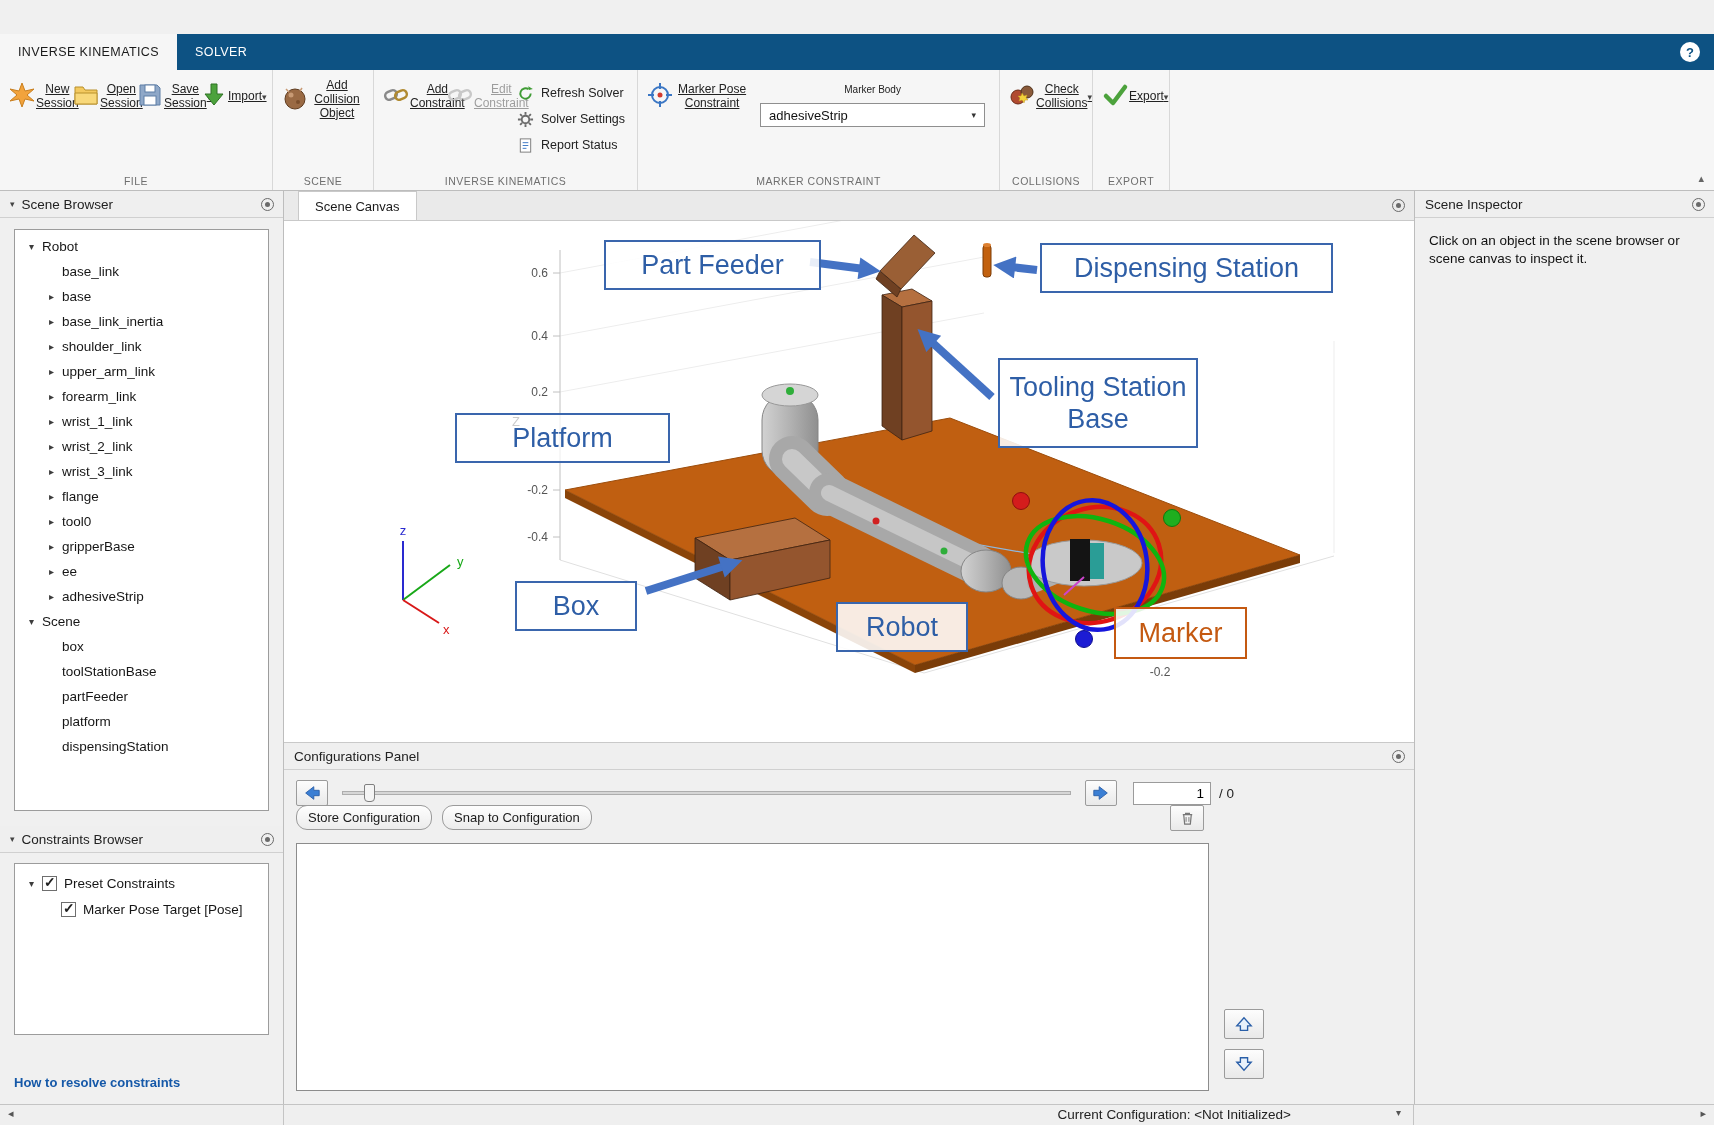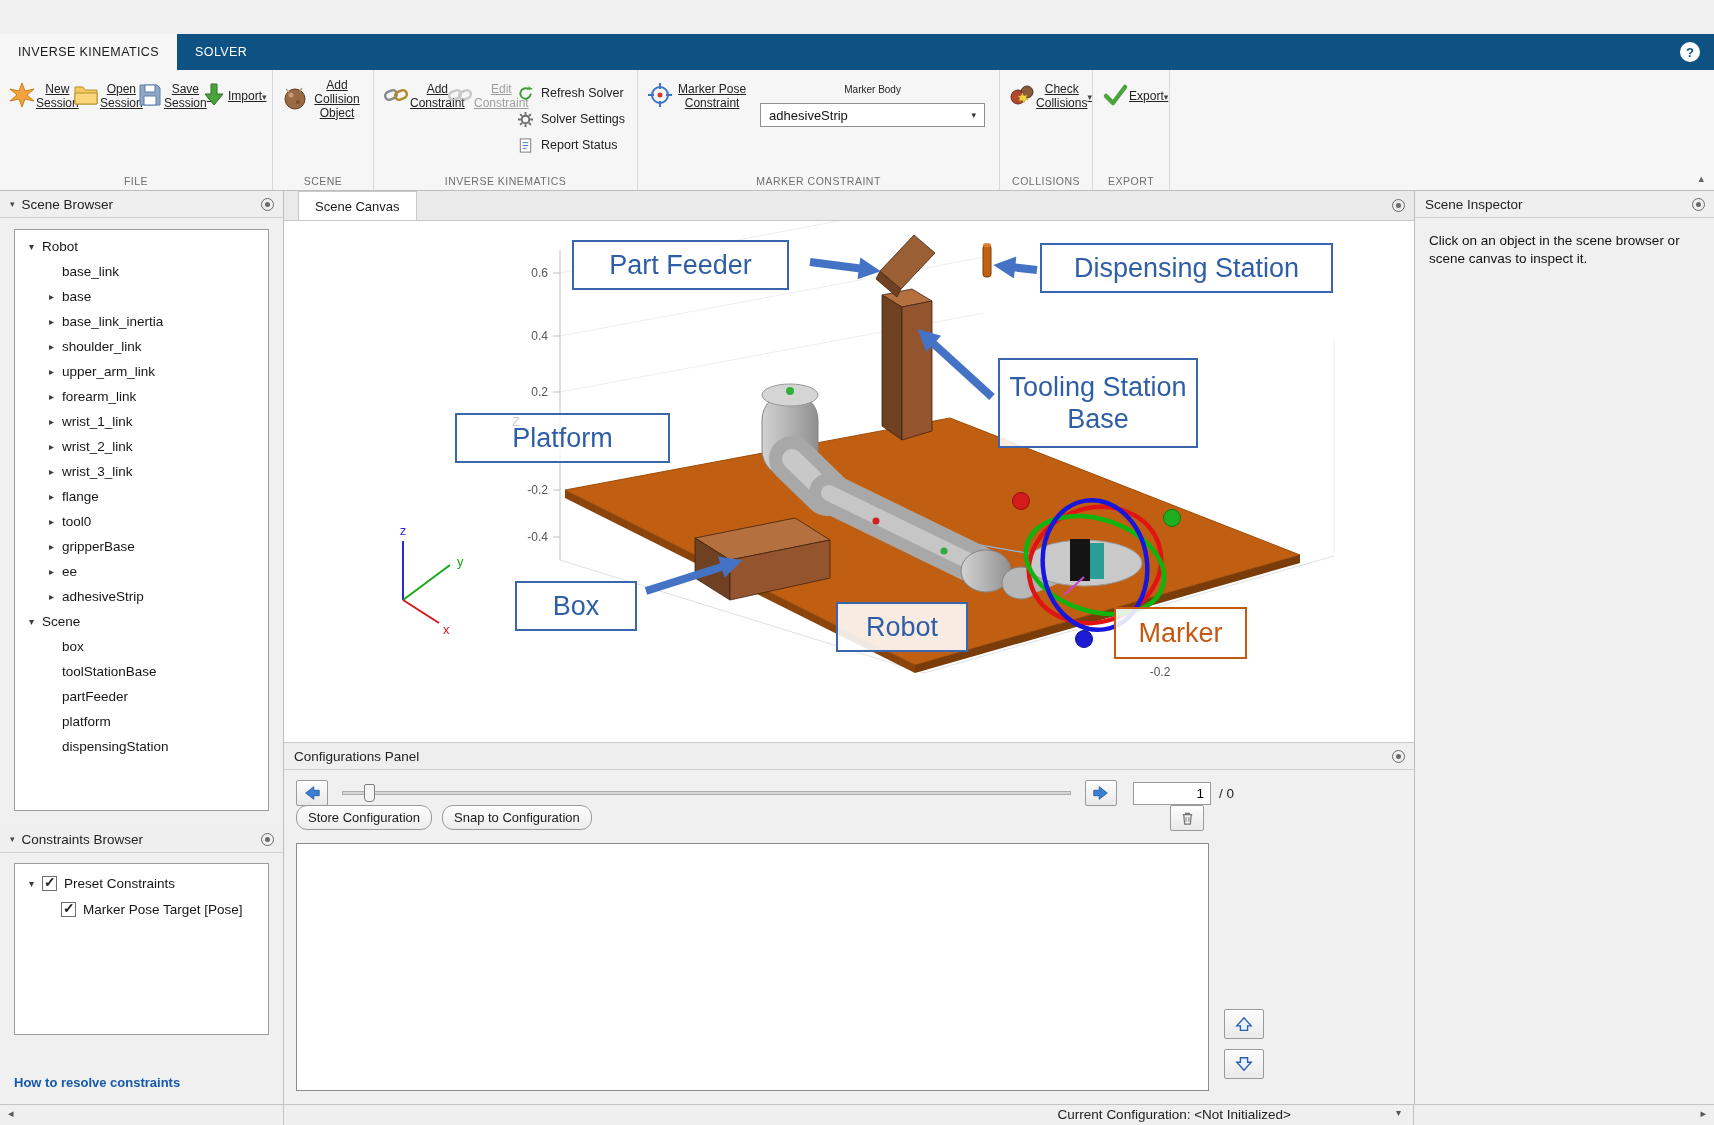--- a/index.html
+++ b/index.html
@@ -83,21 +83,21 @@
   .canvas-tab { height:29px; background:#fff; border:1px solid #c9c9c9; border-bottom:none; padding:0 16px;
                 font-size:13px; color:#1a1a1a; display:flex; align-items:center; }
   .canvas-tabbar .opt-icon { top:8px; }
   .canvas { position:relative; height:521px; background:#fff; overflow:hidden; }
   .scene-svg { position:absolute; left:0; top:0; }
 
   .scene-label { position:absolute; border:2px solid #3a66ad; background:rgba(255,255,255,0.88);
                  color:#2e5ea6; display:flex; align-items:center; justify-content:center; text-align:center;
                  font-size:27px; line-height:1.2; }
   .scene-label.orange { border-color:#c45911; color:#c45911; }
-  .lbl-pf   { left:288px; top:19px;  width:217px; height:50px; }
+  .lbl-pf   { left:320px; top:19px;  width:217px; height:50px; }
   .lbl-ds   { left:756px; top:22px;  width:293px; height:50px; }
   .lbl-tool { left:714px; top:137px; width:200px; height:90px; }
   .lbl-plat { left:171px; top:192px; width:215px; height:50px; background:rgba(255,255,255,0.72); }
   .lbl-box  { left:231px; top:360px; width:122px; height:50px; }
   .lbl-rob  { left:552px; top:381px; width:132px; height:50px; }
   .lbl-mark { left:830px; top:386px; width:133px; height:52px; }
 
   
   .config-panel { position:relative; height:362px; background:#f0f0f0; border-top:1px solid #c9c9c9; }
   .config-controls { position:absolute; left:12px; top:36px; width:938px; height:28px; display:flex; align-items:center; }

